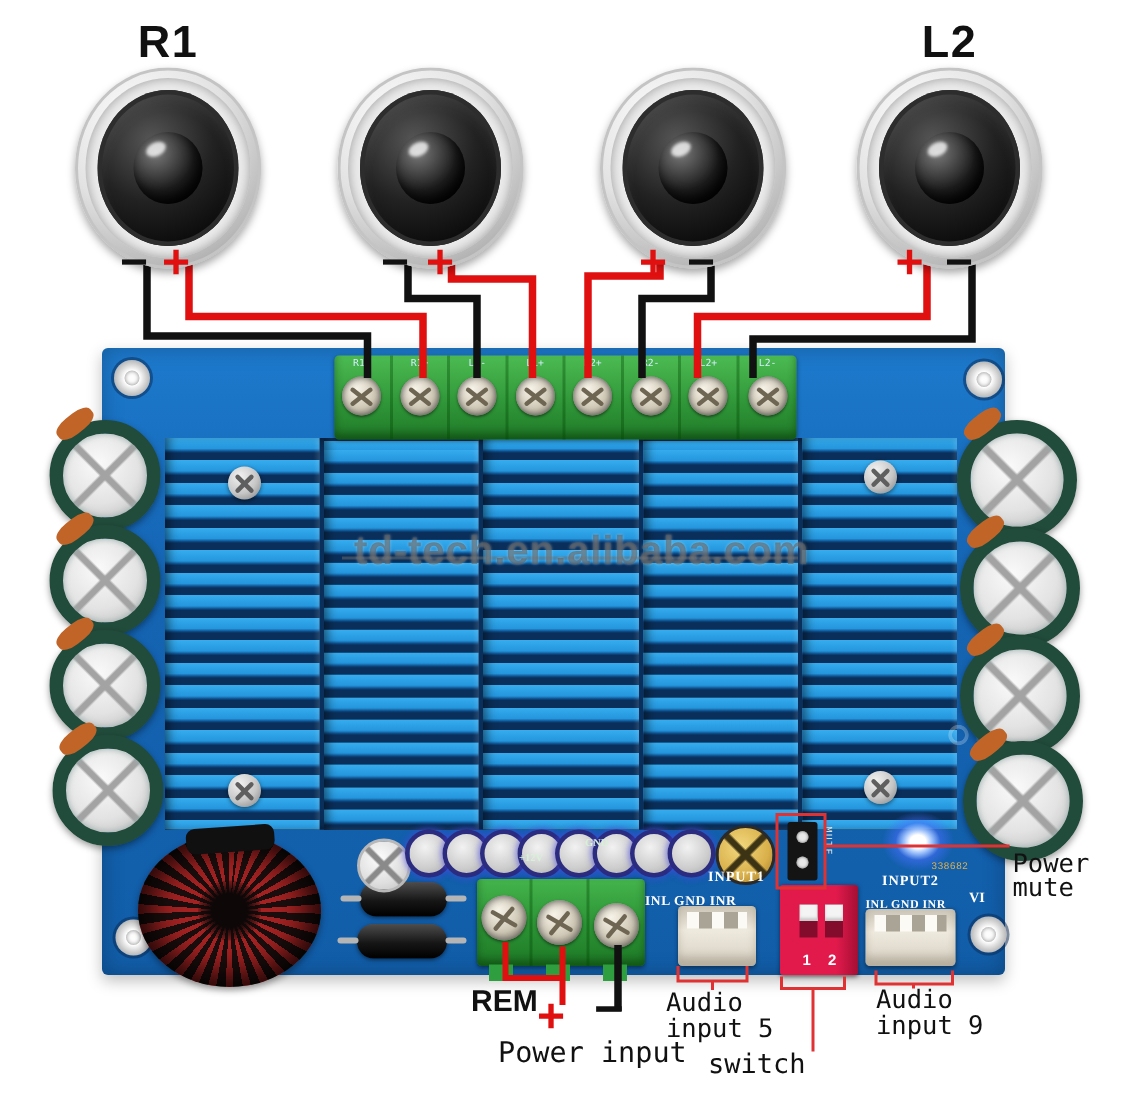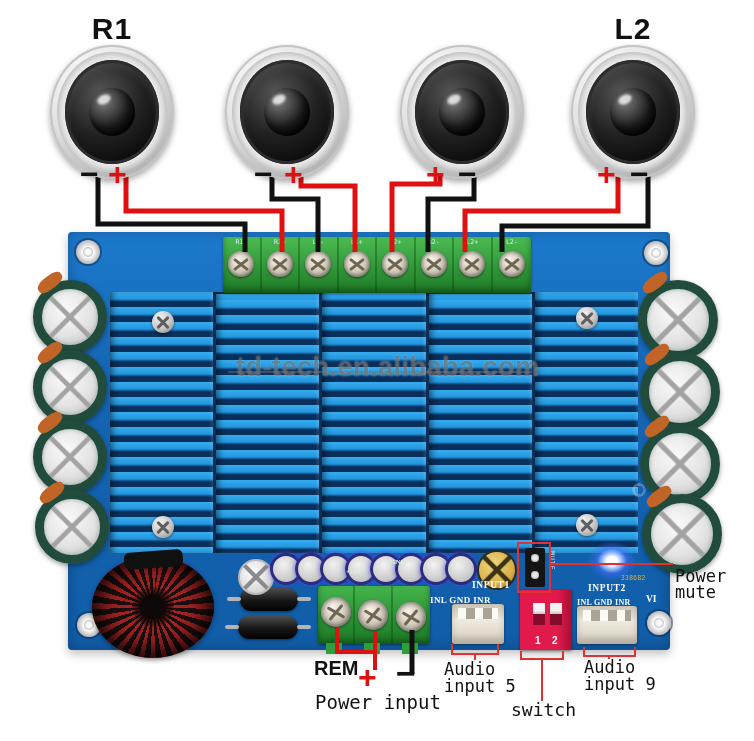--- a/index.html
+++ b/index.html
@@ -351,29 +351,29 @@
   <span class="sign sign-black" style="left:254px;top:158px;">−</span>
   <span class="sign sign-red" style="left:284px;top:158px;">+</span>
   <span class="sign sign-red" style="left:426px;top:158px;">+</span>
   <span class="sign sign-black" style="left:458px;top:158px;">−</span>
   <span class="sign sign-red" style="left:597px;top:158px;">+</span>
   <span class="sign sign-black" style="left:630px;top:158px;">−</span>
 
   <span class="rem">REM</span>
   <span class="pplus">+</span>
   <span class="pminus">−</span>
-  <div class="mono" style="left:315px;top:691px;font-size:19px;">Power input</div>
+  <div class="mono" style="left:332px;top:691px;font-size:19px;">Power input</div>
 
   <div style="position:absolute;left:444px;top:661px;">
     <div class="mono" style="position:static;font-size:17px;line-height:17px;">Audio</div>
     <div class="mono" style="position:static;font-size:17px;line-height:17px;">input 5</div>
   </div>
 
   <div style="position:absolute;left:472px;top:701px;">
-    <div class="mono" style="position:static;font-size:18px;line-height:17px;margin-left:39px;">switch</div>
+    <div class="mono" style="position:static;font-size:18px;line-height:17px;">switch</div>
   </div>
 
   <div style="position:absolute;left:584px;top:659px;">
     <div class="mono" style="position:static;font-size:17px;line-height:17px;">Audio</div>
     <div class="mono" style="position:static;font-size:17px;line-height:17px;">input 9</div>
   </div>
 
   <div style="position:absolute;left:675px;top:568px;">
     <div class="mono" style="position:static;font-size:17px;line-height:16px;">Power</div>
     <div class="mono" style="position:static;font-size:17px;line-height:16px;">mute</div>

